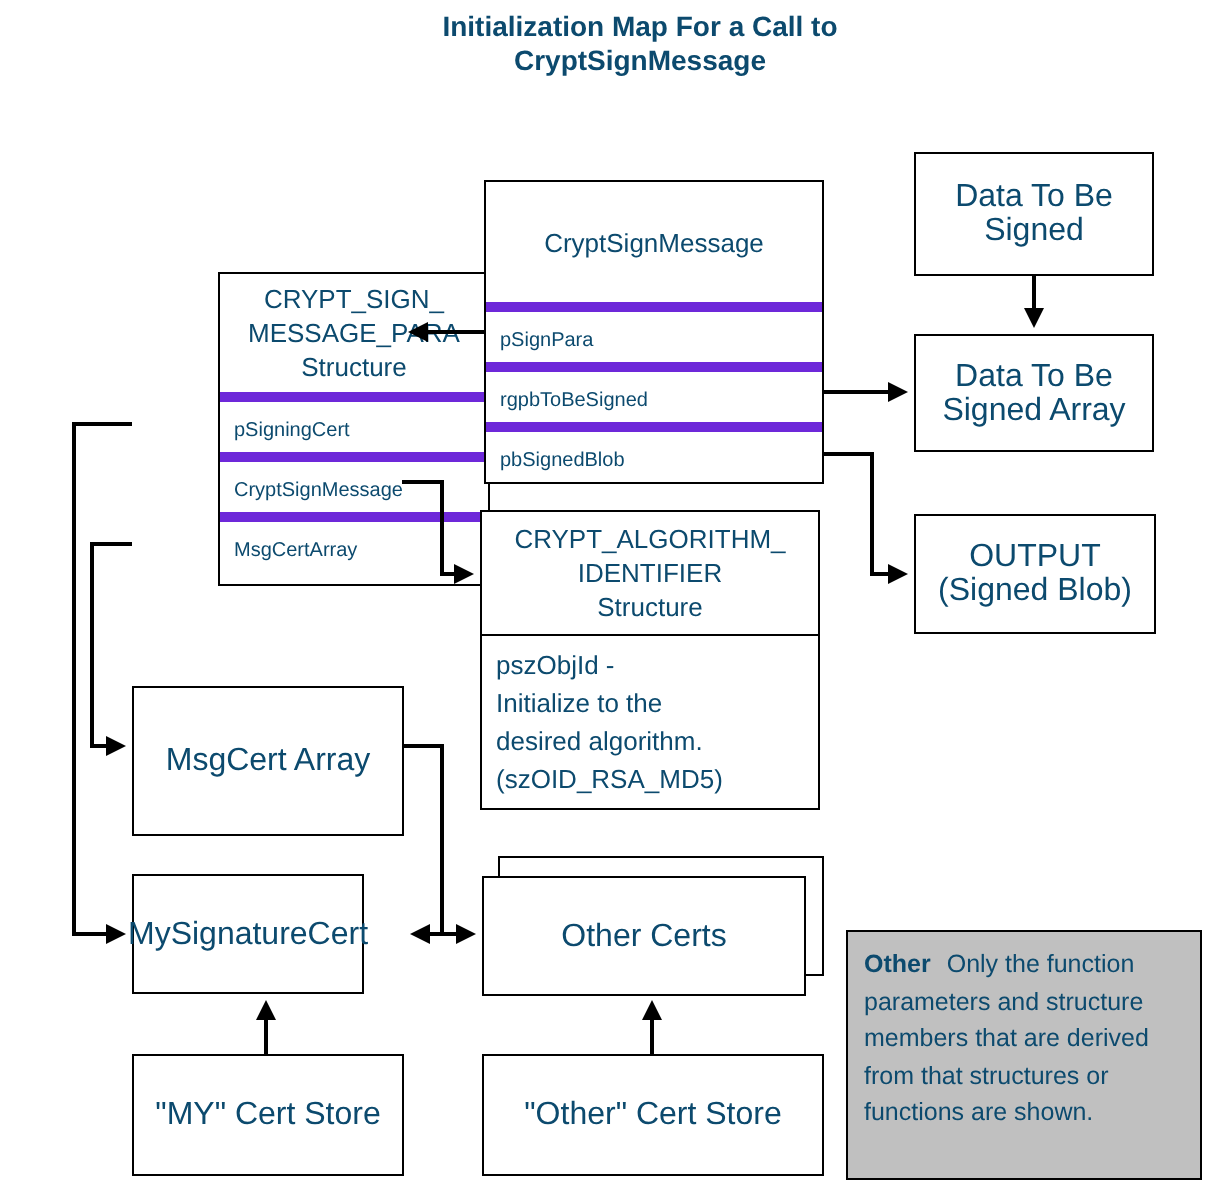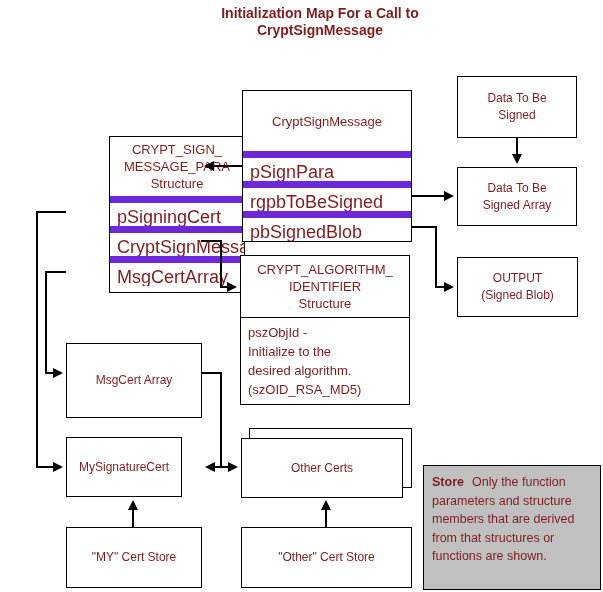--- a/index.html
+++ b/index.html
@@ -1,37 +1,37 @@
 <!DOCTYPE html>
 <html><head>
 <meta charset="utf-8">
 <style>
   html,body{margin:0;padding:0;background:#fff;}
   .canvas{
     position:relative;width:603px;height:592px;background:#ffffff;
-    font-family:"Liberation Sans",sans-serif;color:#7f1d1d;overflow:hidden;
+    font-family:"Liberation Sans",sans-serif;color:#0c4a6e;overflow:hidden;
   }
   .title{
     position:absolute;left:110px;top:5px;width:420px;text-align:center;
     font-weight:bold;font-size:14px;line-height:17px;
   }
   .box{
     position:absolute;background:#fff;border:1px solid #000;box-sizing:border-box;
   }
   .ctr{
     display:flex;align-items:center;justify-content:center;text-align:center;
-    white-space:pre-line;font-size:12px;line-height:17px;
+    white-space:pre-line;font-size:16px;line-height:17px;
   }
   .tbox-header{
     display:flex;align-items:center;justify-content:center;text-align:center;
     white-space:pre-line;font-size:13px;line-height:17px;
   }
   .tbox-row{
-    height:30px;line-height:29px;border-top:7px solid #6d28d9;padding-left:7px;
-    font-size:18px;box-sizing:border-box;white-space:nowrap;overflow:hidden;
+    height:30px;line-height:29px;border-top:5px solid #6d28d9;padding-left:7px;
+    font-size:10px;box-sizing:border-box;white-space:nowrap;overflow:hidden;
   }
   .algo-body{
     border-top:1px solid #000;font-size:13px;line-height:19px;
     padding:5px 4px 0 7px;white-space:pre-line;box-sizing:border-box;
   }
   
   #box-para{left:66px;top:136px;width:136px;height:157px;margin-left:43px;}
   #box-para .tbox-header{height:59px;}
   #box-main{left:242px;top:90px;width:170px;height:152px;}
   #box-main .tbox-header{height:60px;}
@@ -99,21 +99,21 @@
 (Signed Blob)</div>
 
   <div class="box ctr" id="box-msgcert">MsgCert Array</div>
   <div class="box ctr" id="box-mysig">MySignatureCert</div>
   <div class="box ctr" id="box-mystore">"MY" Cert Store</div>
 
   <div class="box" id="box-othercerts-back"></div>
   <div class="box ctr" id="box-othercerts">Other Certs</div>
   <div class="box ctr" id="box-otherstore">"Other" Cert Store</div>
 
-  <div class="box" id="box-note"><span class="note-label">Store</span><span>Only the function parameters and structure members that are derived from that structures or functions are shown.</span></div>
+  <div class="box" id="box-note"><span class="note-label">Other</span><span>Only the function parameters and structure members that are derived from that structures or functions are shown.</span></div>
 
   <svg class="connectors" width="603" height="592" aria-hidden="true">
     <defs>
       <marker id="ah" viewBox="0 0 10 10" refX="8" refY="5" markerWidth="6" markerHeight="5" orient="auto">
         <path d="M0,0 L10,5 L0,10 Z" style="fill:#000;stroke:none"></path>
       </marker>
     </defs>
     <path d="M242,166 H206" marker-end="url(#ah)"></path>
     <path d="M412,196 H452" marker-end="url(#ah)"></path>
     <path d="M412,227 H436 V287 H452" marker-end="url(#ah)"></path>

